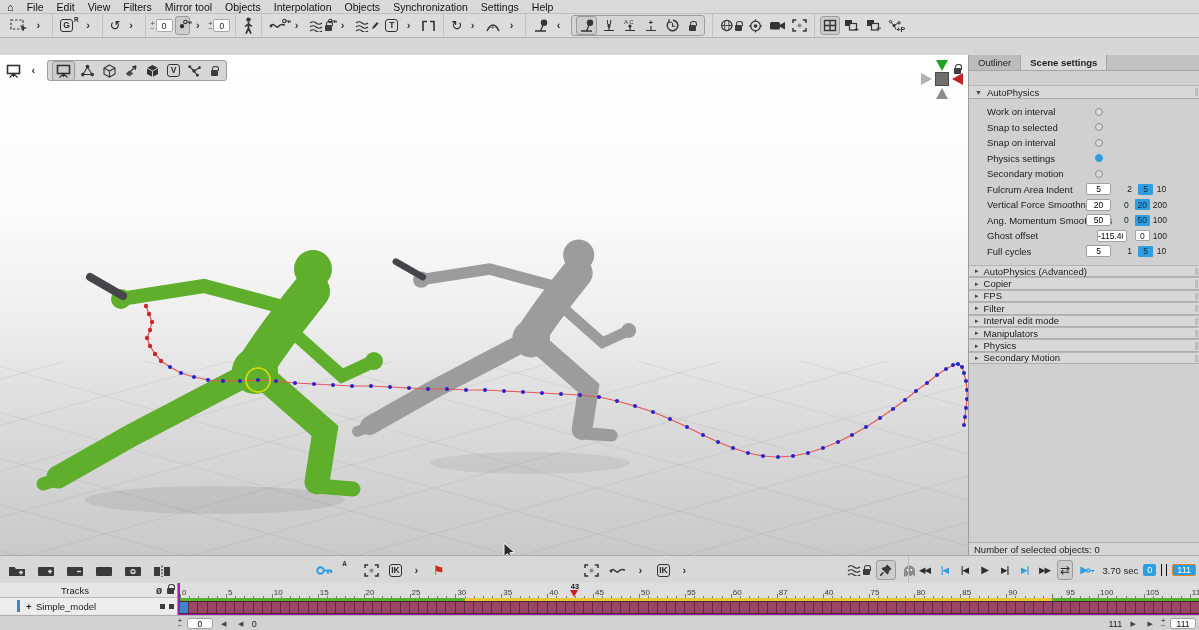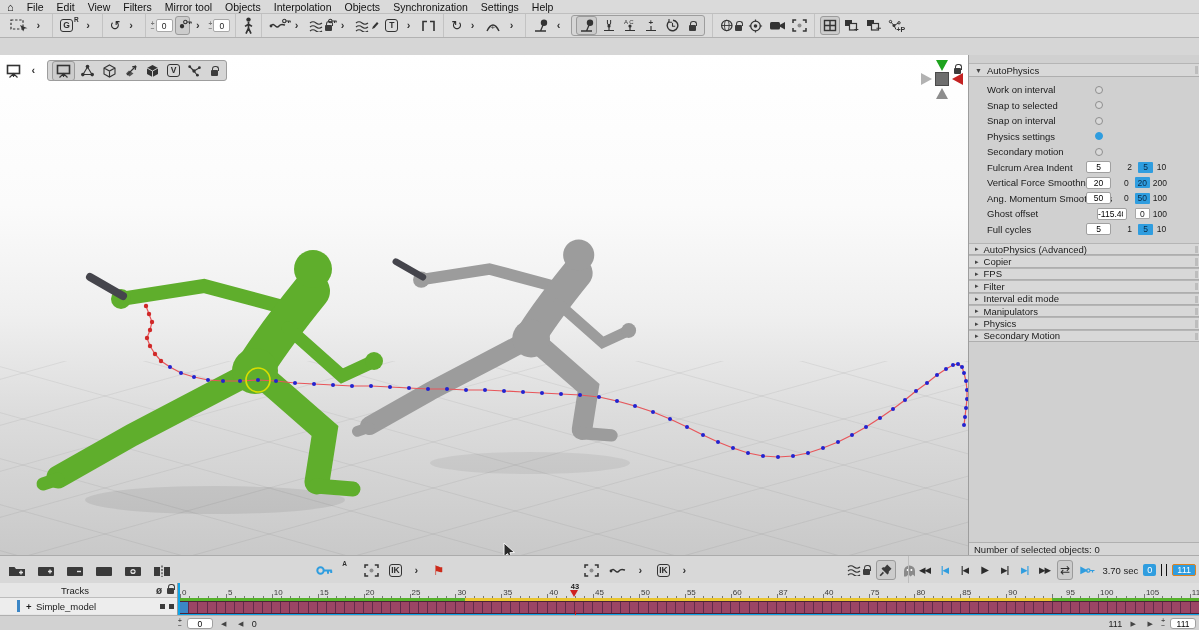--- a/index.html
+++ b/index.html
@@ -49,21 +49,21 @@
 #gizmo-lock{position:absolute;left:954px;top:5px}
 #cursor{position:absolute;left:503px;top:487px}
 
 #rightpanel{position:absolute;left:968px;top:55px;width:231px;height:500px;background:#d0d0d0;border-left:1px solid #9d9d9d;display:flex;flex-direction:column;font-size:9.5px}
 #rp-tabs{height:16px;background:#c2c2c2;display:flex;border-bottom:1px solid #a5a5a5}
 .rp-tab{padding:1px 9px;display:flex;align-items:center;color:#222;background:#bcbcbc;border-right:1px solid #a5a5a5}
 .rp-tab.active{background:#d9d9d9;font-weight:bold}
 .sec-head{height:14px;background:#d8d8d8;border-top:1px solid #b5b5b5;border-bottom:1px solid #aeaeae;display:flex;align-items:center;gap:5px;padding-left:6px;color:#1a1a1a;position:relative}
 .sec-head .arr{font-size:7px;color:#444}
 .sec-head::after{content:"";position:absolute;right:1px;top:2px;width:3px;height:70%;background:#bdbdbd}
-#ap-head{margin-top:8px}
+#ap-head{margin-top:14px}
 #ap-body{padding-top:5px}
 .ap-row{height:15.5px;position:relative;display:flex;align-items:center}
 .ap-row .lbl{position:absolute;left:18px;white-space:nowrap;color:#1a1a1a}
 .radio{position:absolute;left:126px;width:8px;height:8px;border-radius:50%;border:1px solid #8e8e8e;background:#d9d9d9}
 .radio.on{background:var(--accent);border-color:var(--accent)}
 .ap-row input{position:absolute;right:88px;width:25px;height:12px;font-size:8.5px;text-align:center;border:1px solid #a0a0a0;border-radius:2px;background:#fff;font-family:inherit}
 .ap-row input.wide{width:30px;right:72px;text-align:right;padding-right:3px}
 .presets{position:absolute;right:30px;display:flex;align-items:center;gap:1px}
 .preset{min-width:15px;height:11px;display:inline-flex;align-items:center;justify-content:center;font-size:8.5px;padding:0 2px;color:#1a1a1a;border-radius:1px}
 .preset.selected{background:var(--accent);color:#0b2b47}
@@ -78,21 +78,21 @@
 .bb-cluster .tb-btn{height:20px}
 #bb-play{gap:5px;border-left:1px solid #bdbdbd;padding-left:8px}
 .pb{font-size:8.5px;letter-spacing:-1px;color:#2c2c2c;font-weight:bold}
 .pb.accent{color:var(--accent)}
 #bb-time{font-size:9.5px;color:#222;gap:5px}
 .badge{background:var(--accent);color:#fff;border-radius:2px;padding:0 4px;height:12px;line-height:12px;font-size:9px}
 .badge.end{border:1.5px solid #e0821e;line-height:10px}
 .bars{width:6px;height:12px;border-left:1.6px solid #111;border-right:1.6px solid #111}
 .supA{font-size:6.5px;font-weight:bold;position:relative;top:-6px;left:-4px}
 
-#timeline{position:absolute;left:0;top:583px;width:100%;height:32px;background:#0ea5e9}
+#timeline{position:absolute;left:0;top:583px;width:100%;height:32px;background:#a21caf}
 #trackpanel{position:absolute;left:0;top:0;width:178px;height:32px;border-right:1px solid #9a9a9a;background:#e6e6e6}
 #tp-head{height:15px;display:flex;align-items:center;border-bottom:1px solid #bdbdbd;font-size:9.5px;color:#222;position:relative}
 #tp-head .ttl{position:absolute;left:0;width:150px;text-align:center}
 #tp-icons{position:absolute;right:3px;display:flex;align-items:center;gap:5px}
 .eyeoff{font-size:10px;font-weight:bold;color:#333}
 #tp-row{height:16px;background:#ededed;display:flex;align-items:center;font-size:9.5px;color:#1a1a1a;position:relative}
 #tp-row .bluebar{position:absolute;left:17px;top:2px;width:3px;height:12px;background:var(--first-cell)}
 #tp-row .exp{position:absolute;left:26px;font-weight:bold}
 #tp-row .tname{position:absolute;left:36px}
 #tp-row .sq{position:absolute;width:5px;height:5px;background:#3c3c3c}
@@ -562,20 +562,24 @@
       <span class="gz-tri gz-right"></span>
       <span class="gz-tri gz-down"></span>
     </div>
     <span id="gizmo-lock"><span class="mlock"></span></span>
     <svg id="cursor" width="14" height="18">
       <path d="M1 1 L1 14.5 L4.6 11.6 L7 16.8 L9.2 15.8 L6.9 10.7 L11.5 10.5 Z" fill="#2a2a2a" stroke="#f5f5f5" stroke-width="1"></path>
     </svg>
   </div>
 
   <div id="rightpanel">
+    <div id="rp-tabs">
+        <div class="rp-tab">Outliner</div>
+        <div class="rp-tab active">Scene settings</div>
+      </div>
     <div id="ap-head" class="sec-head">
       <span class="arr">▼</span>
       <span>AutoPhysics</span>
     </div>
     <div id="ap-body">
         <div class="ap-row">
           <span class="lbl">Work on interval</span>
           <span class="radio"></span>
         </div>
         <div class="ap-row">

